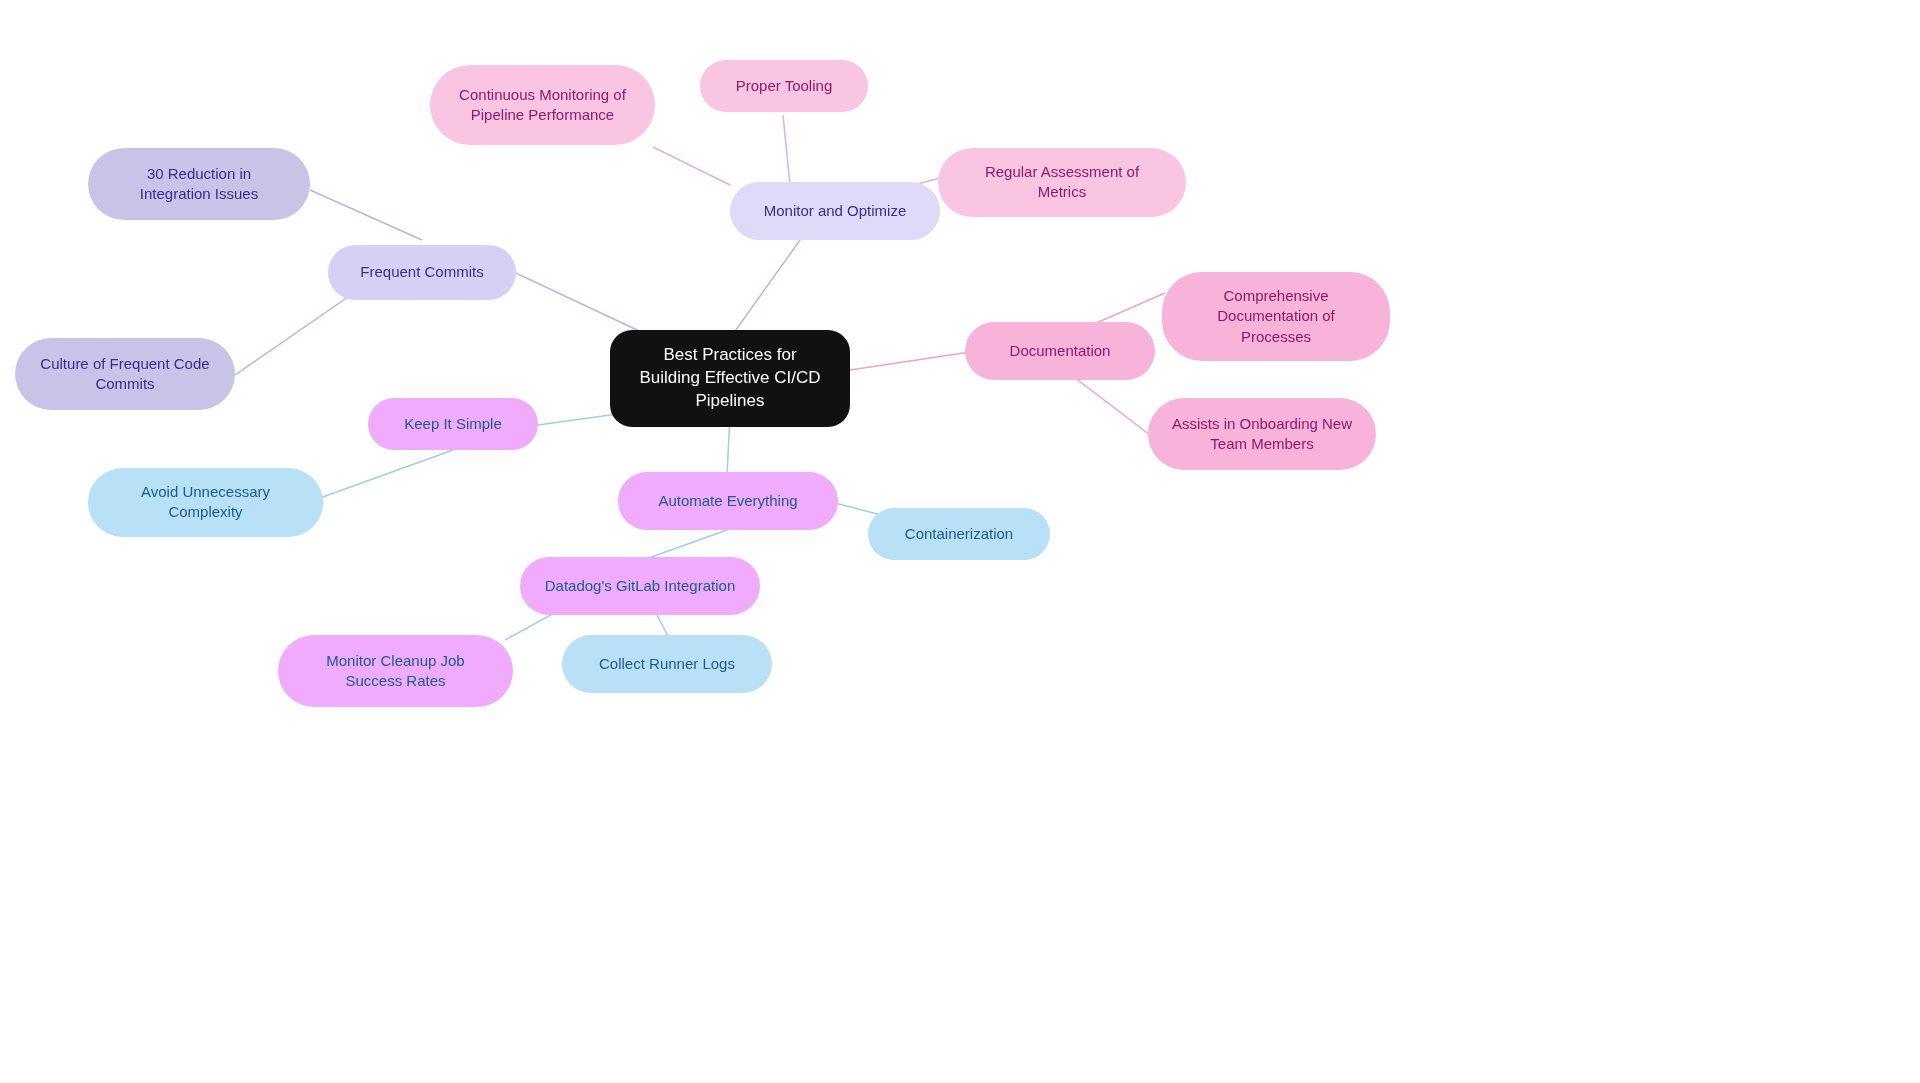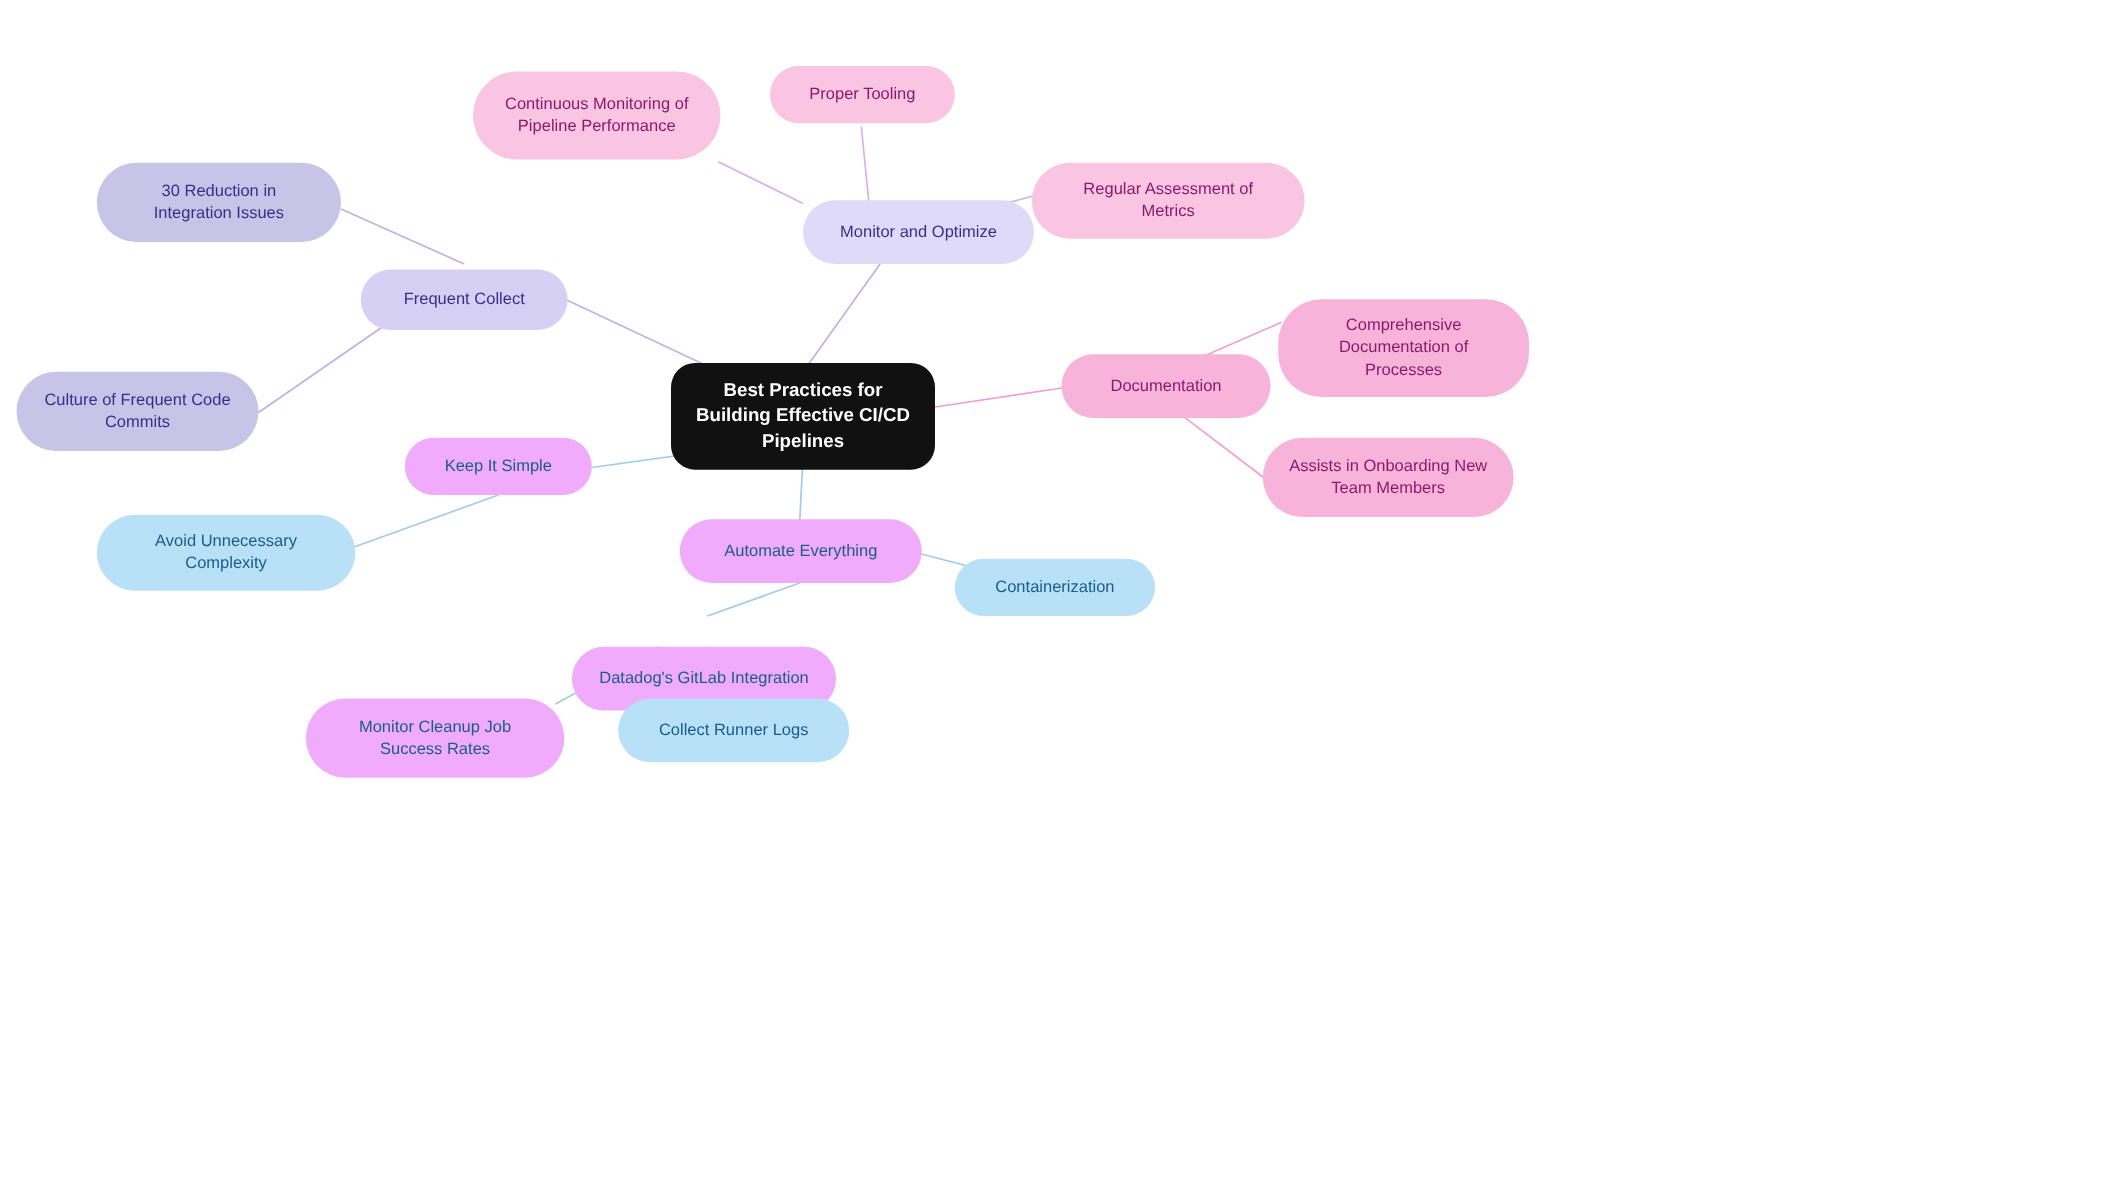--- a/index.html
+++ b/index.html
@@ -29,21 +29,21 @@
       font-size: 15px;
       font-weight: 500;
       padding: 14px 22px;
       z-index: 1;
       line-height: 1.35;
     }
     .node-center {
       background: #111111;
       color: #ffffff;
       font-size: 17px;
-      font-weight: 700;
+      font-weight: 400;
       border-radius: 22px;
       width: 230px;
       min-height: 80px;
     }
     .node-purple {
       background: #c8c4e8;
       color: #3a2d8a;
       border: none;
     }
     .node-lavender {
@@ -110,21 +110,21 @@
 
   <line x1="643" y1="588" x2="670" y2="640" stroke="#a0cce8" stroke-width="1.5"></line>
 </svg>
 
 <div class="node node-center" style="left: 610px; top: 330px; width: 240px; min-height: 85px;">
   <span>Best Practices for Building
 Effective CI/CD Pipelines</span>
 </div>
 
 <div class="node node-lavender" style="left: 328px; top: 245px; width: 188px; min-height: 55px;">
-  <span>Frequent Collect</span>
+  <span>Frequent Commits</span>
 </div>
 
 <div class="node node-purple" style="left: 88px; top: 148px; width: 222px; min-height: 72px;">
   <span>30 Reduction in Integration Issues</span>
 </div>
 
 <div class="node node-purple" style="left: 15px; top: 338px; width: 220px; min-height: 72px;">
   <span>Culture of Frequent Code Commits</span>
 </div>
 
@@ -165,21 +165,21 @@
 </div>
 
 <div class="node node-blue" style="left: 618px; top: 472px; width: 220px; min-height: 58px;">
   <span>Automate Everything</span>
 </div>
 
 <div class="node node-blue-light" style="left: 868px; top: 508px; width: 182px; min-height: 52px;">
   <span>Containerization</span>
 </div>
 
-<div class="node node-blue" style="left: 520px; top: 557px; width: 240px; min-height: 58px; margin-top: 31px;">
+<div class="node node-blue" style="left: 520px; top: 557px; width: 240px; min-height: 58px;">
   <span>Datadog's GitLab Integration</span>
 </div>
 
 <div class="node node-blue" style="left: 278px; top: 635px; width: 235px; min-height: 72px;">
   <span>Monitor Cleanup Job Success Rates</span>
 </div>
 
 <div class="node node-blue-light" style="left: 562px; top: 635px; width: 210px; min-height: 58px;">
   <span>Collect Runner Logs</span>
 </div>

